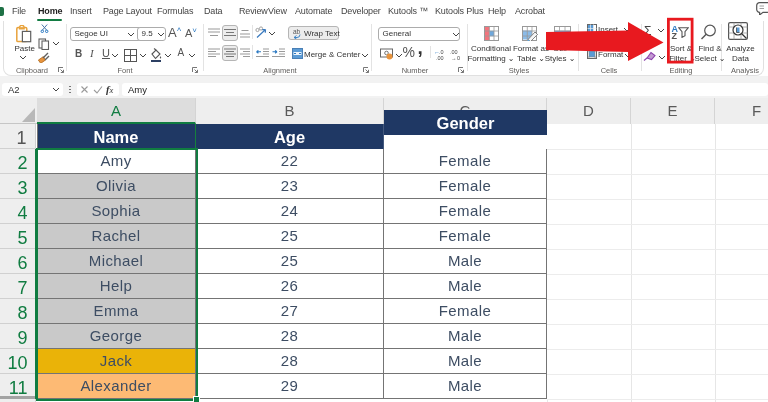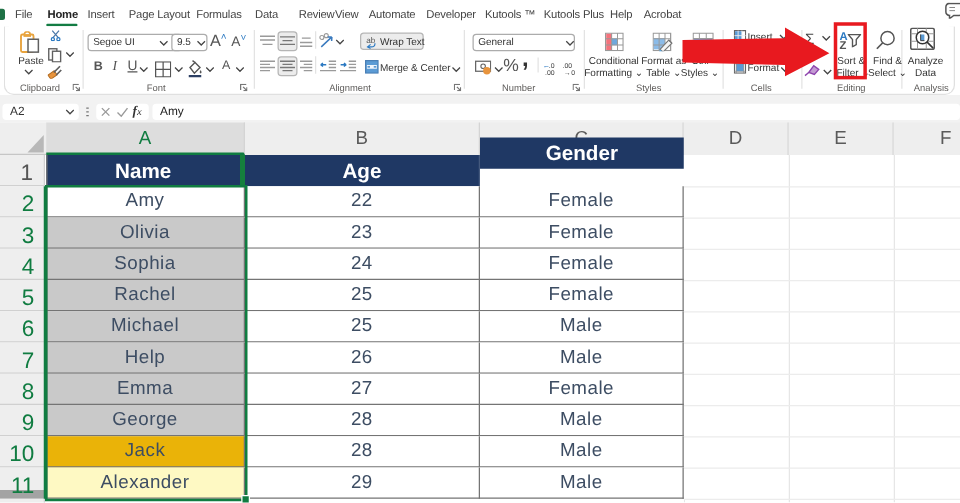--- a/index.html
+++ b/index.html
@@ -358,30 +358,30 @@
 <div class="rowhdr" style="top:124px;color:#555;border-right:1px solid #d0d0d0;border-bottom:1px solid #d0d0d0;">1</div>
 <div class="rowhdr" style="top:149px;border-bottom:1px solid #d0d0d0;">2</div>
 <div class="rowhdr" style="top:174px;border-bottom:1px solid #d0d0d0;">3</div>
 <div class="rowhdr" style="top:199px;border-bottom:1px solid #d0d0d0;">4</div>
 <div class="rowhdr" style="top:224px;border-bottom:1px solid #d0d0d0;">5</div>
 <div class="rowhdr" style="top:249px;border-bottom:1px solid #d0d0d0;">6</div>
 <div class="rowhdr" style="top:274px;border-bottom:1px solid #d0d0d0;">7</div>
 <div class="rowhdr" style="top:299px;border-bottom:1px solid #d0d0d0;">8</div>
 <div class="rowhdr" style="top:324px;border-bottom:1px solid #d0d0d0;">9</div>
 <div class="rowhdr" style="top:349px;border-bottom:1px solid #d0d0d0;">10</div>
-<div class="rowhdr" style="top:374px;border-bottom:7px solid #a3a3a3;">11</div>
+<div class="rowhdr" style="top:374px;border-bottom:3px solid #a3a3a3;">11</div>
 <div class="rowhdr" style="top:399px;height:3px;border-right:1px solid #d0d0d0;"></div>
 <div class="ab" style="left:35px;top:149px;width:2px;height:250px;background:#107C41;"></div>
 
 <svg class="ab" style="left:547px;top:124px;" width="221" height="278">
   <path d="M84.5,0 V278 M168.5,0 V278 M0.5,276 V278" stroke="#e6e6e6" stroke-width="1"></path>
   <path d="M0,25.5 H221 M0,50.5 H221 M0,75.5 H221 M0,100.5 H221 M0,125.5 H221 M0,150.5 H221 M0,175.5 H221 M0,200.5 H221 M0,225.5 H221 M0,250.5 H221 M0,275.5 H221" stroke="#ececec" stroke-width="1"></path>
 </svg>
 
-<div class="hcell" style="left:37px;top:124px;width:159px;border-right:4px solid #15803d;">Name</div>
+<div class="hcell" style="left:37px;top:124px;width:159px;border-right:1px solid #15803d;">Name</div>
 <div class="hcell" style="left:196px;top:124px;width:188px;border-right:1px solid #44597d;">Age</div>
 <div class="hcell" style="left:384px;top:110px;width:163px;">Gender</div>
 
 <div class="cell" style="left:37px;top:149px;width:159px;">Amy</div>
 <div class="cell" style="left:196px;top:149px;width:188px;">22</div>
 <div class="cell" style="left:384px;top:149px;width:163px;">Female</div>
 <div class="cell" style="left:37px;top:174px;width:159px;background:#c9c9c9;">Olivia</div>
 <div class="cell" style="left:196px;top:174px;width:188px;">23</div>
 <div class="cell" style="left:384px;top:174px;width:163px;">Female</div>
 <div class="cell" style="left:37px;top:199px;width:159px;background:#c9c9c9;">Sophia</div>
@@ -398,21 +398,21 @@
 <div class="cell" style="left:384px;top:274px;width:163px;">Male</div>
 <div class="cell" style="left:37px;top:299px;width:159px;background:#c9c9c9;">Emma</div>
 <div class="cell" style="left:196px;top:299px;width:188px;">27</div>
 <div class="cell" style="left:384px;top:299px;width:163px;">Female</div>
 <div class="cell" style="left:37px;top:324px;width:159px;background:#c9c9c9;">George</div>
 <div class="cell" style="left:196px;top:324px;width:188px;">28</div>
 <div class="cell" style="left:384px;top:324px;width:163px;">Male</div>
 <div class="cell" style="left:37px;top:349px;width:159px;background:#eab308;">Jack</div>
 <div class="cell" style="left:196px;top:349px;width:188px;">28</div>
 <div class="cell" style="left:384px;top:349px;width:163px;">Male</div>
-<div class="cell" style="left:37px;top:374px;width:159px;background:#fef9c3;">Alexander</div>
+<div class="cell" style="left:37px;top:374px;width:159px;background:#fdba74;">Alexander</div>
 <div class="cell" style="left:196px;top:374px;width:188px;">29</div>
 <div class="cell" style="left:384px;top:374px;width:163px;">Male</div>
 
 <div class="ab" style="left:36.5px;top:124px;width:1px;height:275px;background:#747474;"></div>
 
 <svg class="ab" style="left:36px;top:148px;z-index:40;" width="164" height="256">
   <rect x="1" y="1" width="160" height="251" fill="none" stroke="#107C41" stroke-width="2"></rect>
   <rect x="157.5" y="248.5" width="6" height="6" fill="#107C41" stroke="#fff" stroke-width="1"></rect>
 </svg>
 <svg class="ab" style="left:540px;top:12px;z-index:50;" width="165" height="62">

